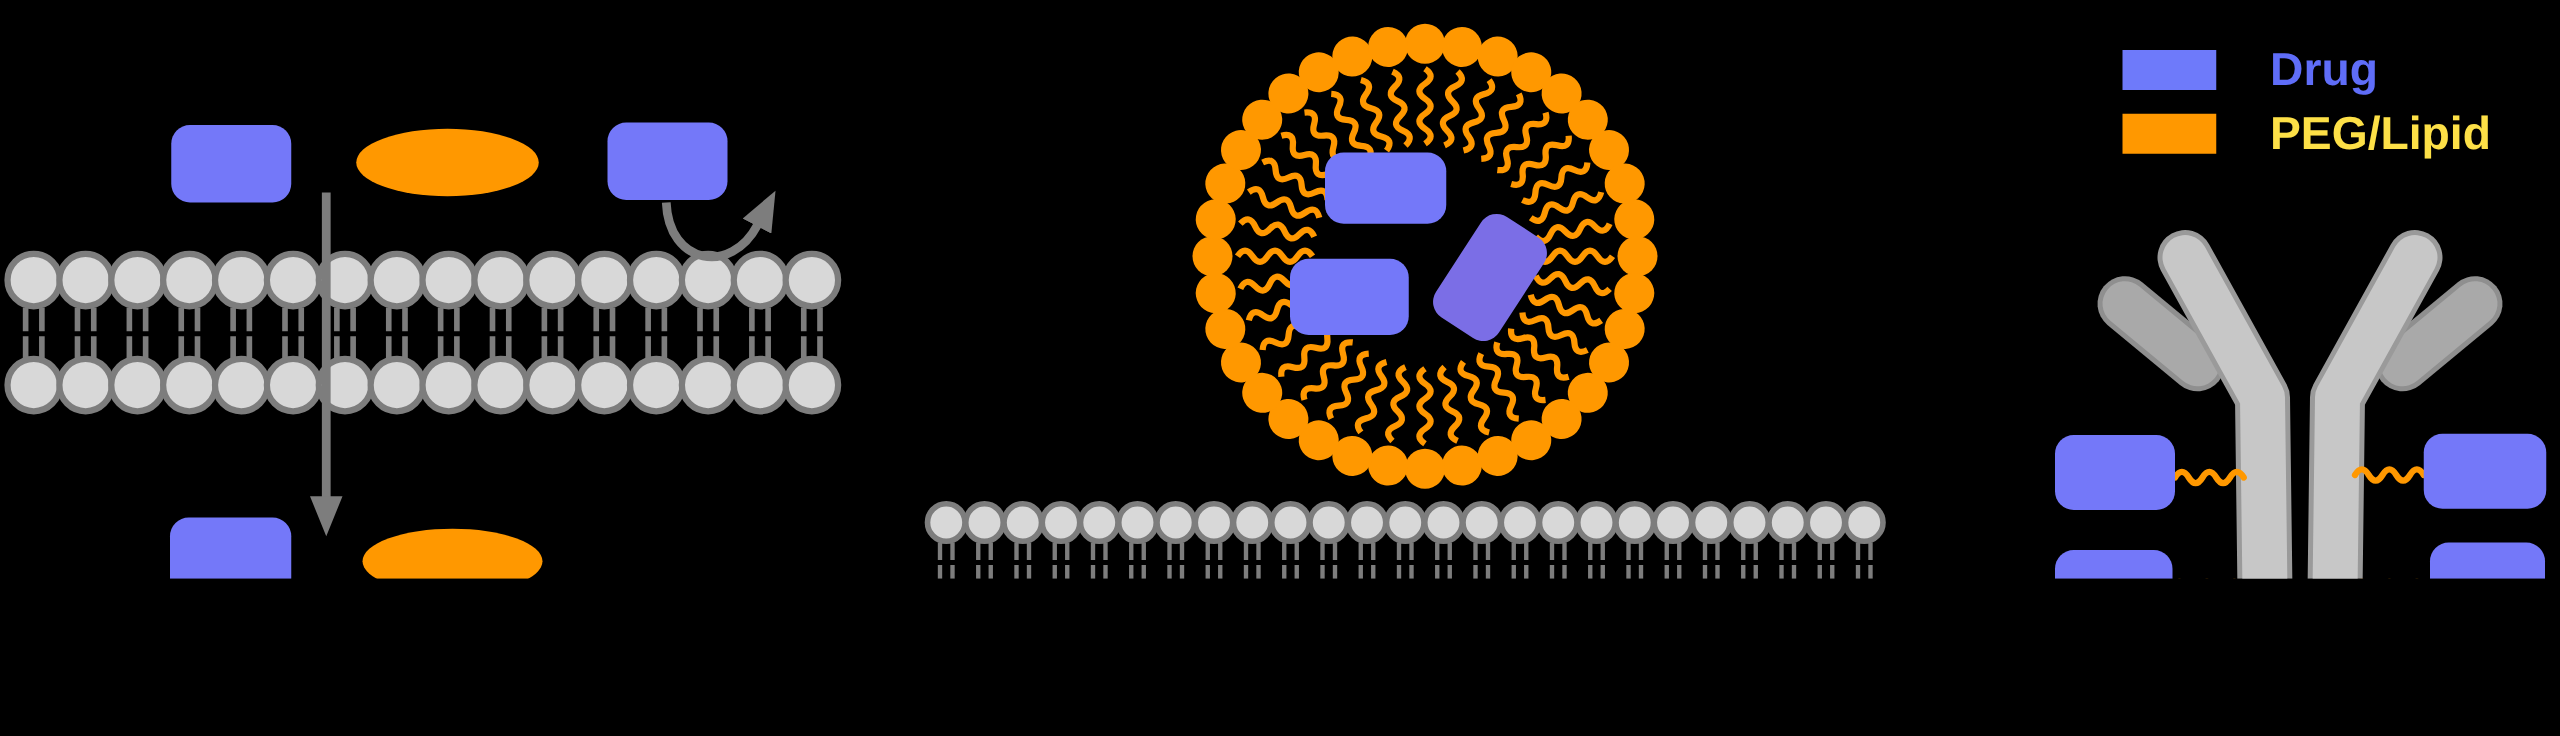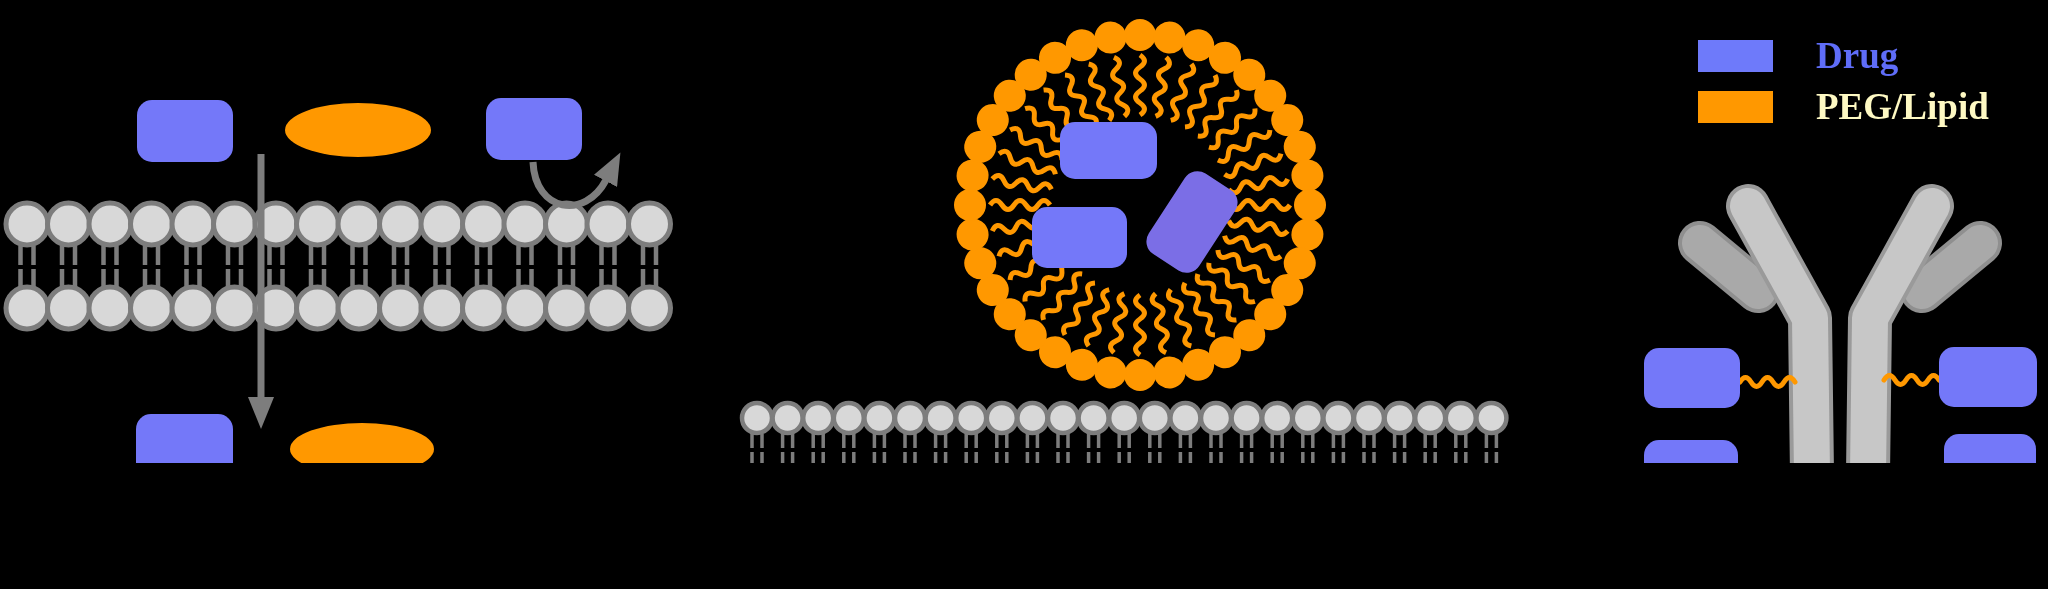--- a/index.html
+++ b/index.html
@@ -1,17 +1,17 @@
 <!DOCTYPE html>
 <html><head>
 <meta charset="utf-8">
 <style>
   html,body{margin:0;padding:0;background:#000;}
   .canvas{position:relative;width:2048px;height:463px;background:#000;overflow:hidden;
-          font-family:Liberation Serif, serif;}
+          font-family:Liberation Sans, sans-serif;}
   .canvas svg{position:absolute;left:0;top:0;}
   .legend{position:absolute;left:1698px;top:40px;}
   .legend-row{display:flex;align-items:center;height:32px;}
   .legend-row + .legend-row{margin-top:19px;}
   .swatch{display:inline-block;width:75px;height:32px;margin-right:43px;flex:0 0 auto;}
   .legend-label{font-size:37px;font-weight:bold;line-height:32px;white-space:nowrap;}
 </style>
 </head>
 <body>
 
@@ -367,17 +367,17 @@
       </g>
   </svg>
 
   <div class="legend">
     <div class="legend-row">
       <span class="swatch" style="background: rgb(110, 122, 250);"></span>
       <span class="legend-label" style="color: rgb(95, 109, 248);">Drug</span>
     </div>
     <div class="legend-row">
       <span class="swatch" style="background: rgb(255, 152, 0);"></span>
-      <span class="legend-label" style="color: #fef9c3;">PEG/Lipid</span>
+      <span class="legend-label" style="color: #fde047;">PEG/Lipid</span>
     </div>
   </div>
 
 </div>
 
 </body></html>

